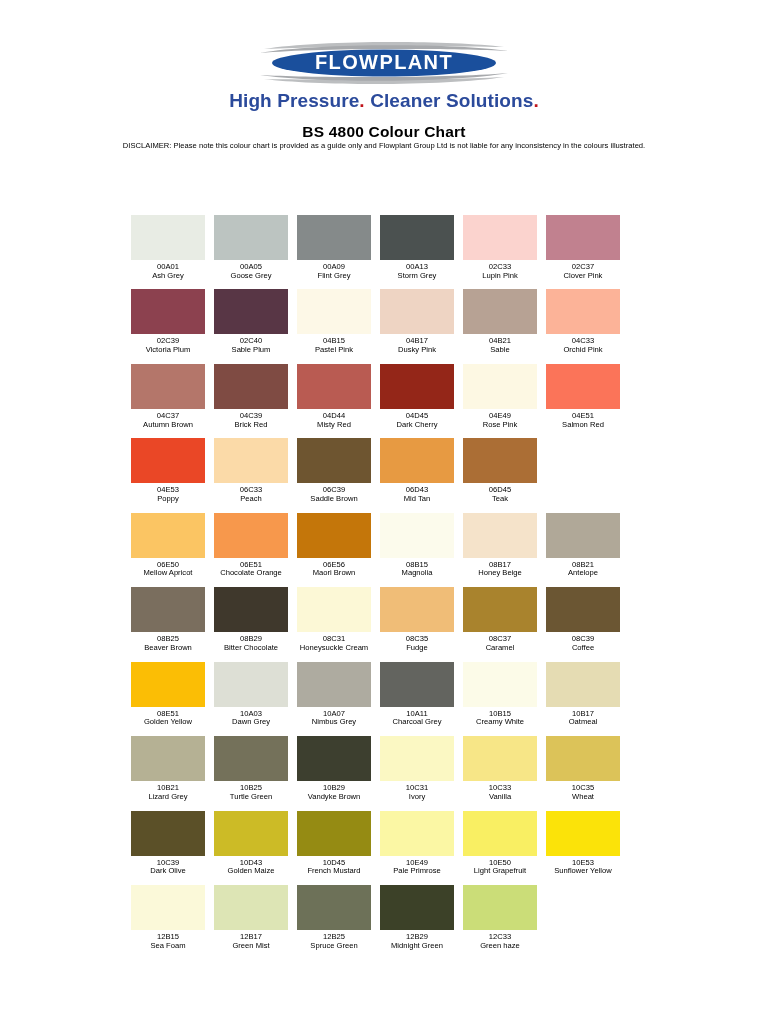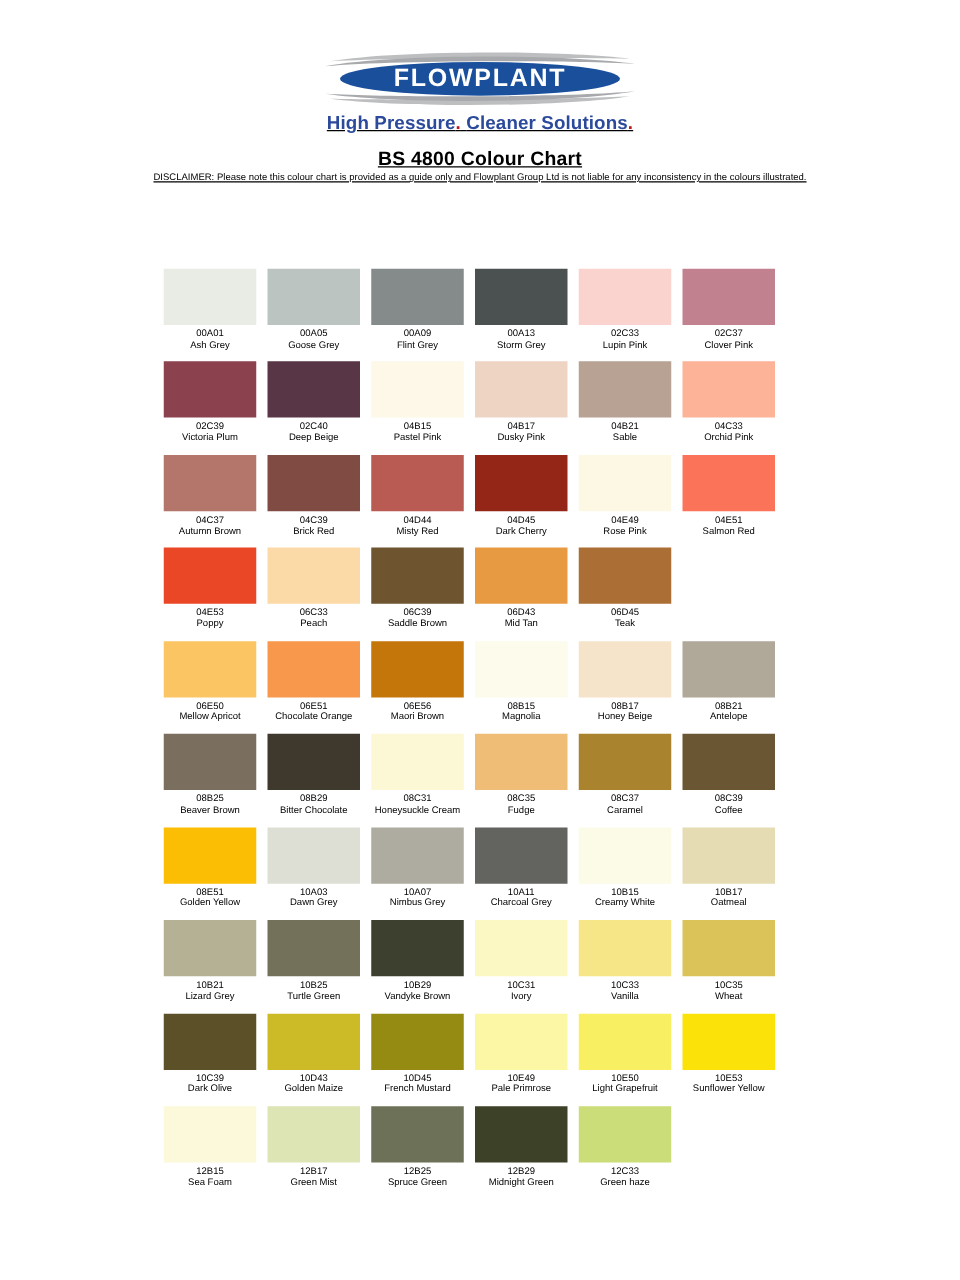--- a/index.html
+++ b/index.html
@@ -14,39 +14,38 @@
     color: #000000;
     overflow: hidden;
     position: relative;
   }
   .page {
     width: 768px;
     height: 868px;
     background: #ffffff;
     position: relative;
     box-sizing: border-box;
-    text-decoration: underline;
   }
 
   
   .header {
     padding-top: 40px;
     text-align: center;
   }
   .logo-wrap {
     width: 252px;
     height: 46px;
     margin: 0 auto;
     position: relative;
   }
   .logo-svg { display: block; }
 
   .tagline {
     margin-top: 5px;
-    font-size: 15px;
+    font-size: 19px;
     font-weight: bold;
     color: #2b4a9b;
     letter-spacing: 0.1px;
     line-height: 1;
   }
   .tagline .dot { color: #c0141b; }
 
   .chart-title {
     margin-top: 13px;
     font-size: 15.5px;
@@ -185,21 +184,21 @@
           <div class="swatch" style="background: rgb(140, 65, 79);"></div>
           <div class="labels">
             <span class="code">02C39</span>
             <span class="cname">Victoria Plum</span>
           </div>
         </div>
         <div class="cell">
           <div class="swatch" style="background: rgb(88, 54, 69);"></div>
           <div class="labels">
             <span class="code">02C40</span>
-            <span class="cname">Deep Beige</span>
+            <span class="cname">Sable Plum</span>
           </div>
         </div>
         <div class="cell">
           <div class="swatch" style="background: rgb(253, 248, 231);"></div>
           <div class="labels">
             <span class="code">04B15</span>
             <span class="cname">Pastel Pink</span>
           </div>
         </div>
         <div class="cell">

